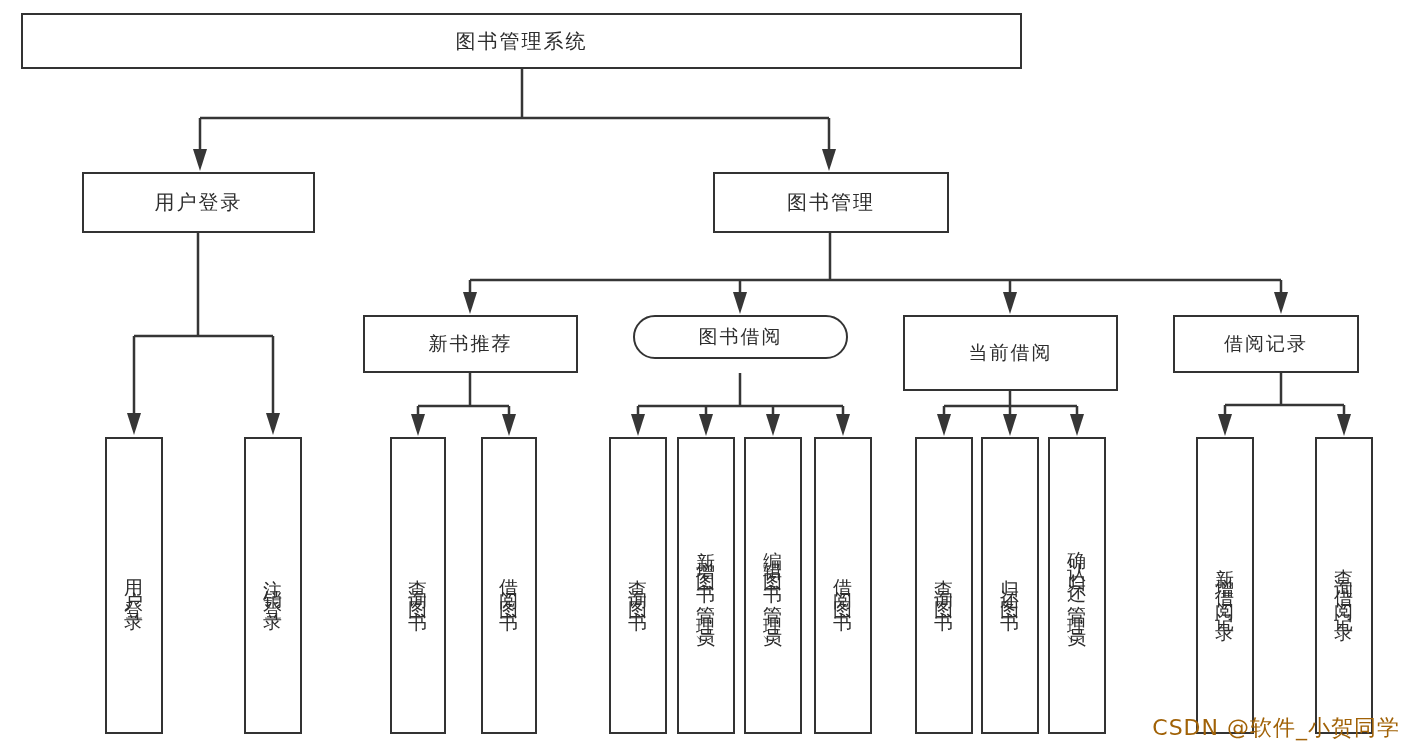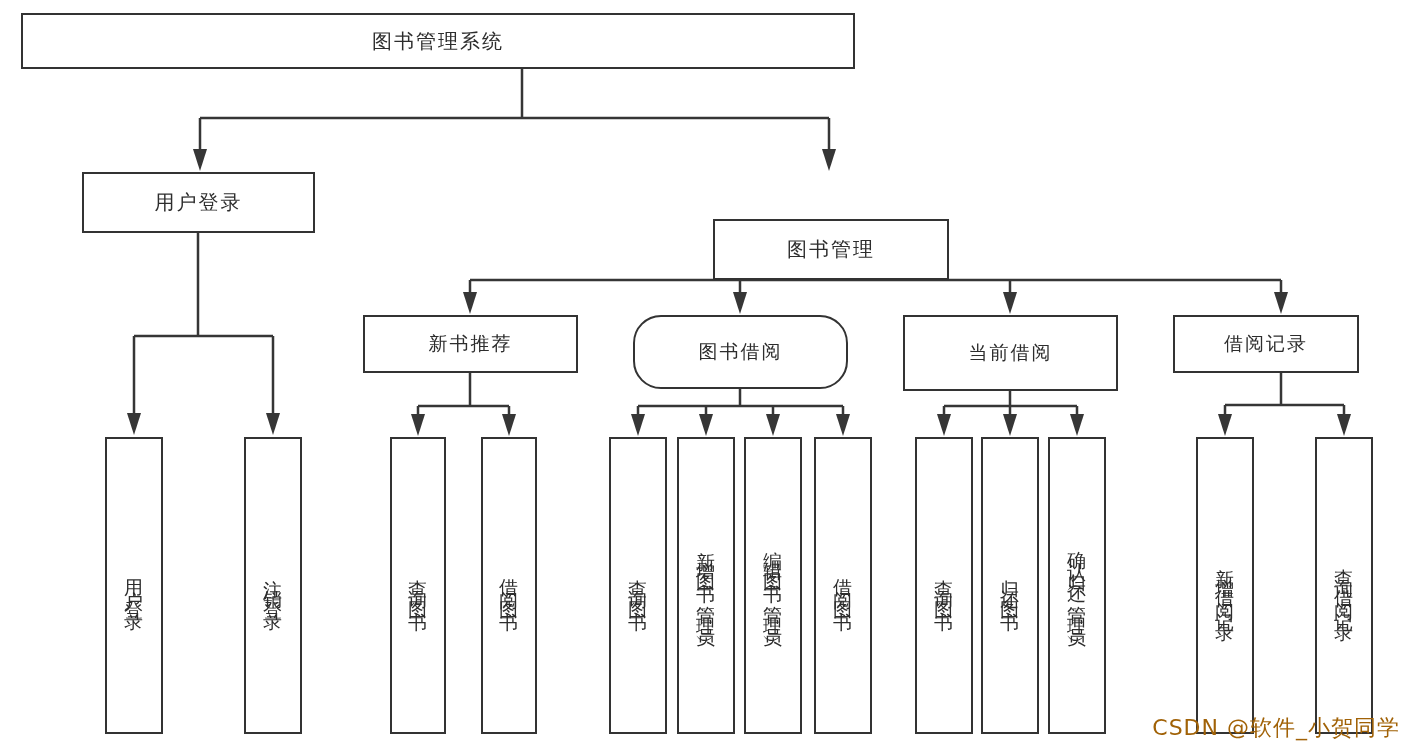--- a/index.html
+++ b/index.html
@@ -70,35 +70,35 @@
 
       <polygon points="937,414 951,414 944,436"></polygon>
       <polygon points="1003,414 1017,414 1010,436"></polygon>
       <polygon points="1070,414 1084,414 1077,436"></polygon>
 
       <polygon points="1218,414 1232,414 1225,436"></polygon>
       <polygon points="1337,414 1351,414 1344,436"></polygon>
     </g>
   </svg>
 
-  <div class="node" style="left:21px;top:13px;width:834px;height:56px;">
+  <div class="node" style="left:21px;top:13px;width:1001px;height:56px;">
     <span class="h-label">图书管理系统</span>
   </div>
 
   <div class="node" style="left:82px;top:172px;width:233px;height:61px;">
     <span class="h-label">用户登录</span>
   </div>
-  <div class="node" style="left:713px;top:172px;width:236px;height:61px;margin-top:47px;">
+  <div class="node" style="left:713px;top:172px;width:236px;height:61px;">
     <span class="h-label">图书管理</span>
   </div>
 
   <div class="node lv3" style="left:363px;top:315px;width:215px;height:58px;">
     <span class="h-label">新书推荐</span>
   </div>
-  <div class="node lv3" style="left:633px;top:315px;width:215px;height:74px;border-radius:28px;">
+  <div class="node lv3" style="left:633px;top:315px;width:215px;height:44px;border-radius:28px;">
     <span class="h-label">图书借阅</span>
   </div>
   <div class="node lv3" style="left:903px;top:315px;width:215px;height:76px;">
     <span class="h-label">当前借阅</span>
   </div>
   <div class="node lv3" style="left:1173px;top:315px;width:186px;height:58px;">
     <span class="h-label">借阅记录</span>
   </div>
 
   <div class="node leaf" style="left:105px;top:437px;width:58px;height:297px;">

